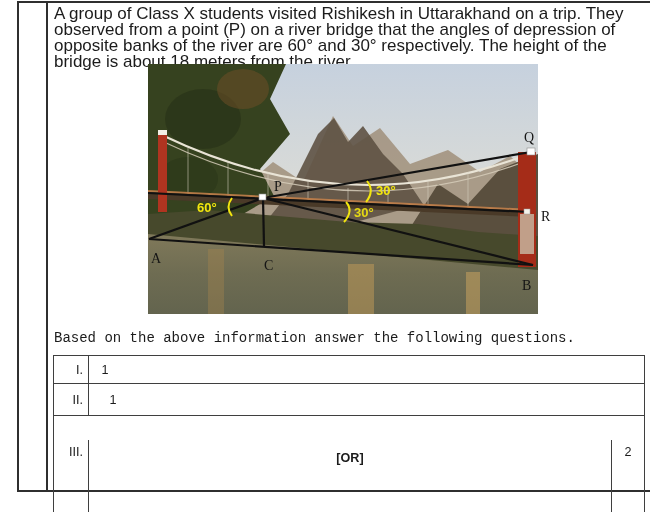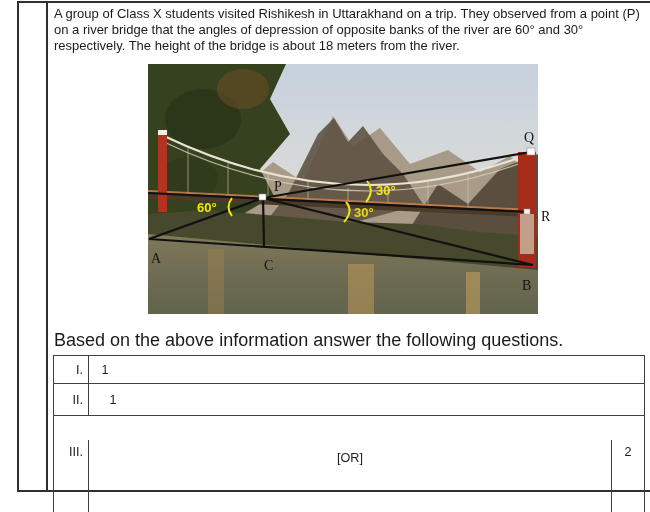--- a/index.html
+++ b/index.html
@@ -10,44 +10,44 @@
   }
   .outer-box {
     position:absolute; left:17px; top:1px; width:633px; height:491px;
     border-top:2px solid #2f2f2f; border-bottom:2px solid #2f2f2f; border-left:2px solid #2f2f2f;
   }
   .col-divider {
     position:absolute; left:46px; top:1px; width:2px; height:491px; background:#2f2f2f;
   }
   .intro {
     position:absolute; left:54px; top:6px; width:589px;
-    font-size:13px; line-height:16px;
+    font-size:17px; line-height:16px;
   }
   .photo-wrap { position:absolute; left:148px; top:64px; width:404px; height:250px; }
-  .based-line { position:absolute; left:54px; top:330px; font-size:18px; }
+  .based-line { position:absolute; left:54px; top:330px; font-size:14px;font-family:Liberation Mono, monospace; }
   .qtable {
     position:absolute; left:53px; top:355px; width:592px;
     border:1.5px solid #3f3f3f; font-size:12.6px;
   }
   .qrow { display:flex; border-bottom:1.5px solid #3f3f3f; }
   .qrow:last-child { border-bottom:none; }
   .qnum {
     width:35px; border-right:1.5px solid #3f3f3f; text-align:right;
     padding-right:5px; display:flex; align-items:center; justify-content:flex-end;
   }
   .qtext { flex:1; border-right:1.5px solid #3f3f3f; padding-left:9px; }
   .qmarks { width:32px; text-align:center; }
   .row-1 { height:28px; } .row-2 { height:32px;gap:8px; }
   .row-1 .qtext, .row-2 .qtext { display:flex; align-items:center; }
   .row-1 .qmarks, .row-2 .qmarks { display:flex; align-items:center; justify-content:center; }
   .row-3 { height:75px;margin-top:24px; }
   .row-3 .qnum { align-items:flex-start; padding-top:5px; }
   .row-3 .qtext { padding-top:5px; padding-right:9px; }
   .row-3 .qmarks { padding-top:5px; }
-  .or-line { text-align:center; font-weight:normal; margin-top:6px; margin-bottom:7px; }
+  .or-line { text-align:center; font-weight:bold; margin-top:6px; margin-bottom:7px; }
   .pt-label { font-family:"Liberation Serif", serif; font-size:14px; fill:#151515; }
   .ang-label { font-family:"Liberation Sans", sans-serif; font-size:13px; font-weight:bold; }
 </style>
 </head>
 <body>
 
 <div class="page">
   <div class="outer-box"></div>
   <div class="col-divider"></div>
 

